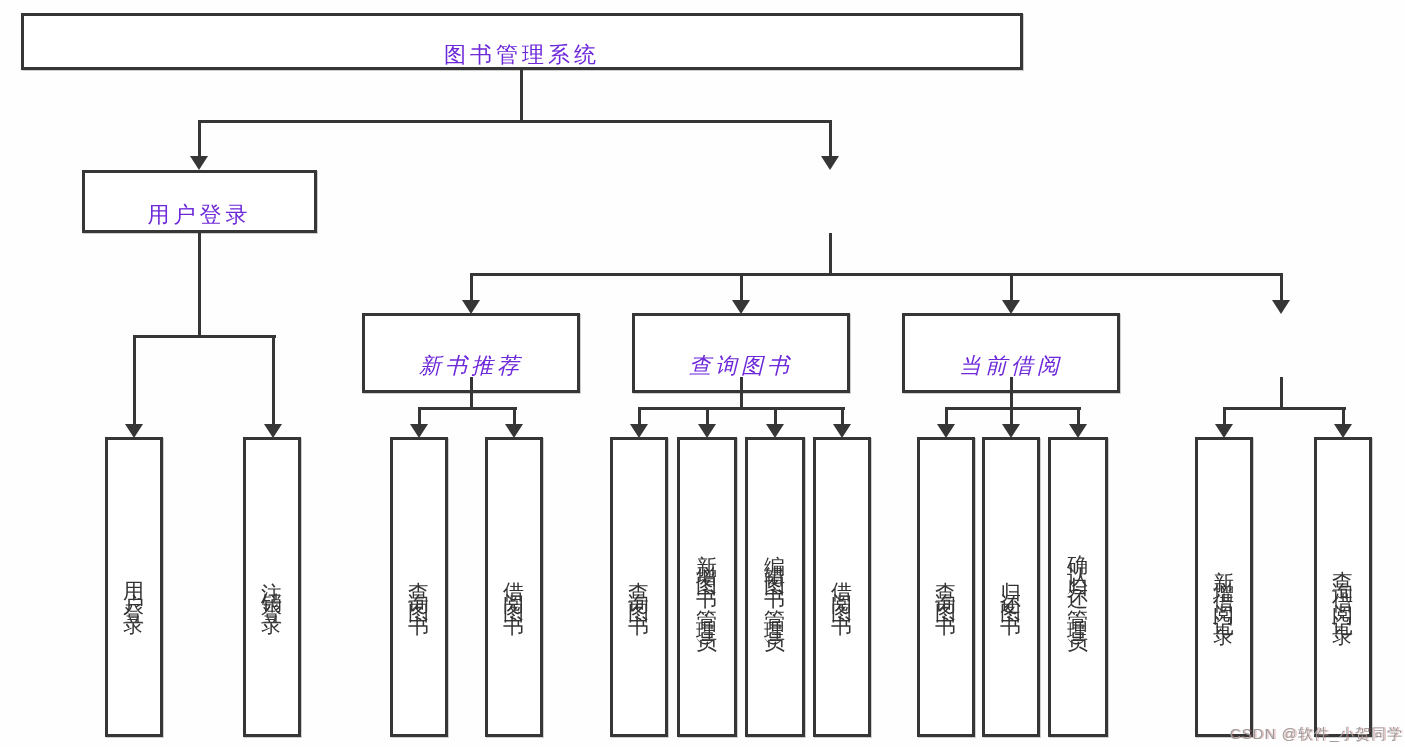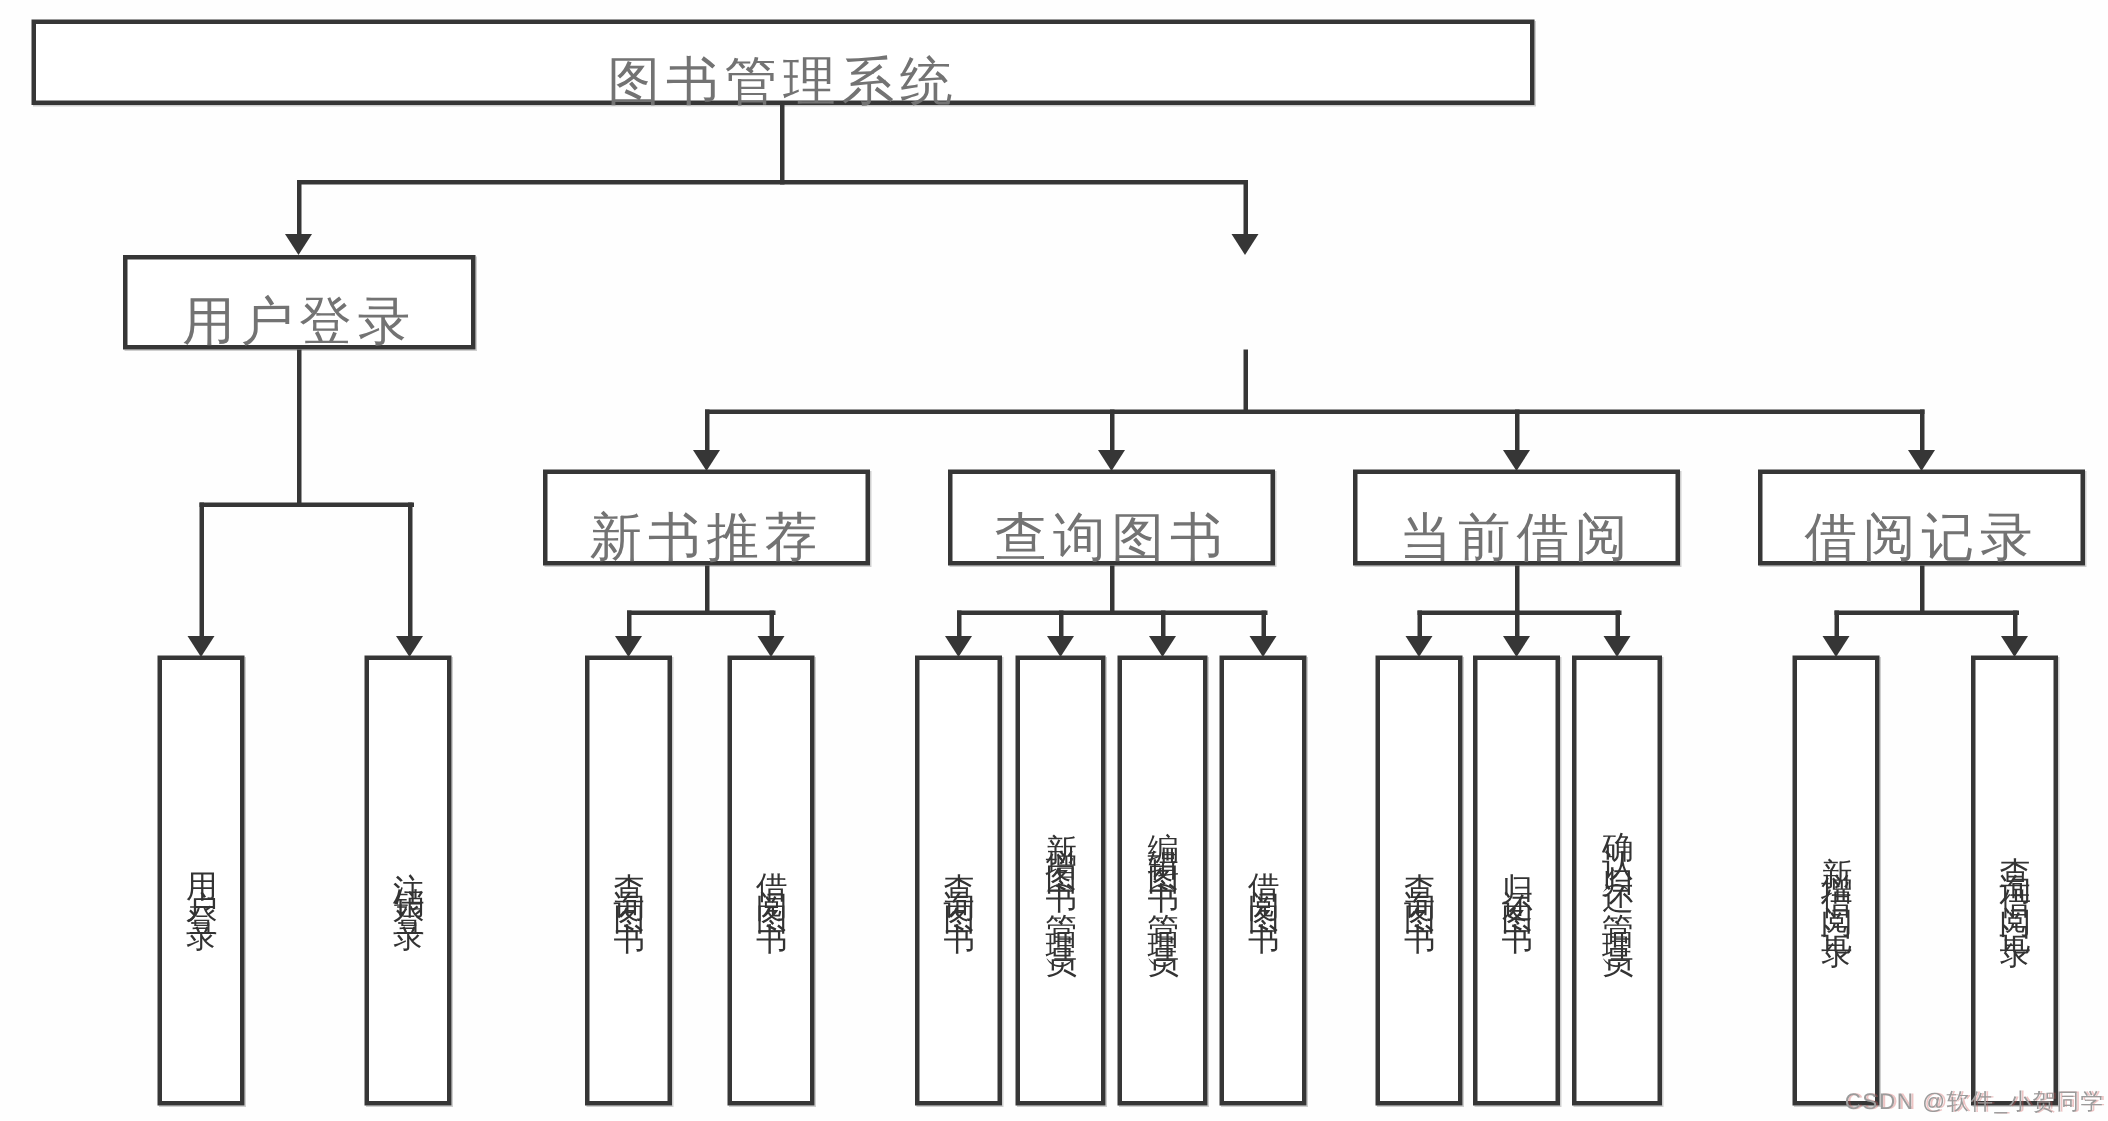--- a/index.html
+++ b/index.html
@@ -16,29 +16,29 @@
     position: absolute;
     box-sizing: border-box;
     border: 3px solid #363636;
     background: #ffffff;
     display: flex;
     align-items: center;
     justify-content: center;
     box-shadow: 1px 1px 0 rgba(120,120,120,0.35);
   }
   .node .hlabel {
-    font-size: 35px;
+    font-size: 22px;
     letter-spacing: 4px;
     white-space: nowrap;
-    color: #737373;
+    color: #6d28d9;
     margin-top: 26px;
   }
   .root { left: 21px; top: 13px; width: 1002px; height: 57px; }
   .l2   { top: 170px; width: 235px; height: 63px; }
-  .l3   { top: 313px; width: 218px; height: 64px; }
+  .l3   { top: 313px; width: 218px; height: 80px; font-style: italic; }
   .leaf { top: 437px; width: 58px; height: 300px; }
   .leaf .vtext {
     writing-mode: vertical-rl;
     text-orientation: mixed;
     font-size: 21px;
     letter-spacing: 11px;
     line-height: 1;
     color: #333333;
     white-space: nowrap;
   }
@@ -99,23 +99,20 @@
 
   <div class="node l3" style="left:362px">
     <span class="hlabel">新书推荐</span>
   </div>
   <div class="node l3" style="left:632px">
     <span class="hlabel">查询图书</span>
   </div>
   <div class="node l3" style="left:902px">
     <span class="hlabel">当前借阅</span>
   </div>
-  <div class="node l3" style="left:1172px">
-    <span class="hlabel">借阅记录</span>
-  </div>
 
   <div class="node leaf" style="left:105px">
     <span class="vtext">用户登录</span>
   </div>
   <div class="node leaf" style="left:243px">
     <span class="vtext">注销登录</span>
   </div>
   <div class="node leaf" style="left:390px">
     <span class="vtext">查询图书</span>
   </div>

